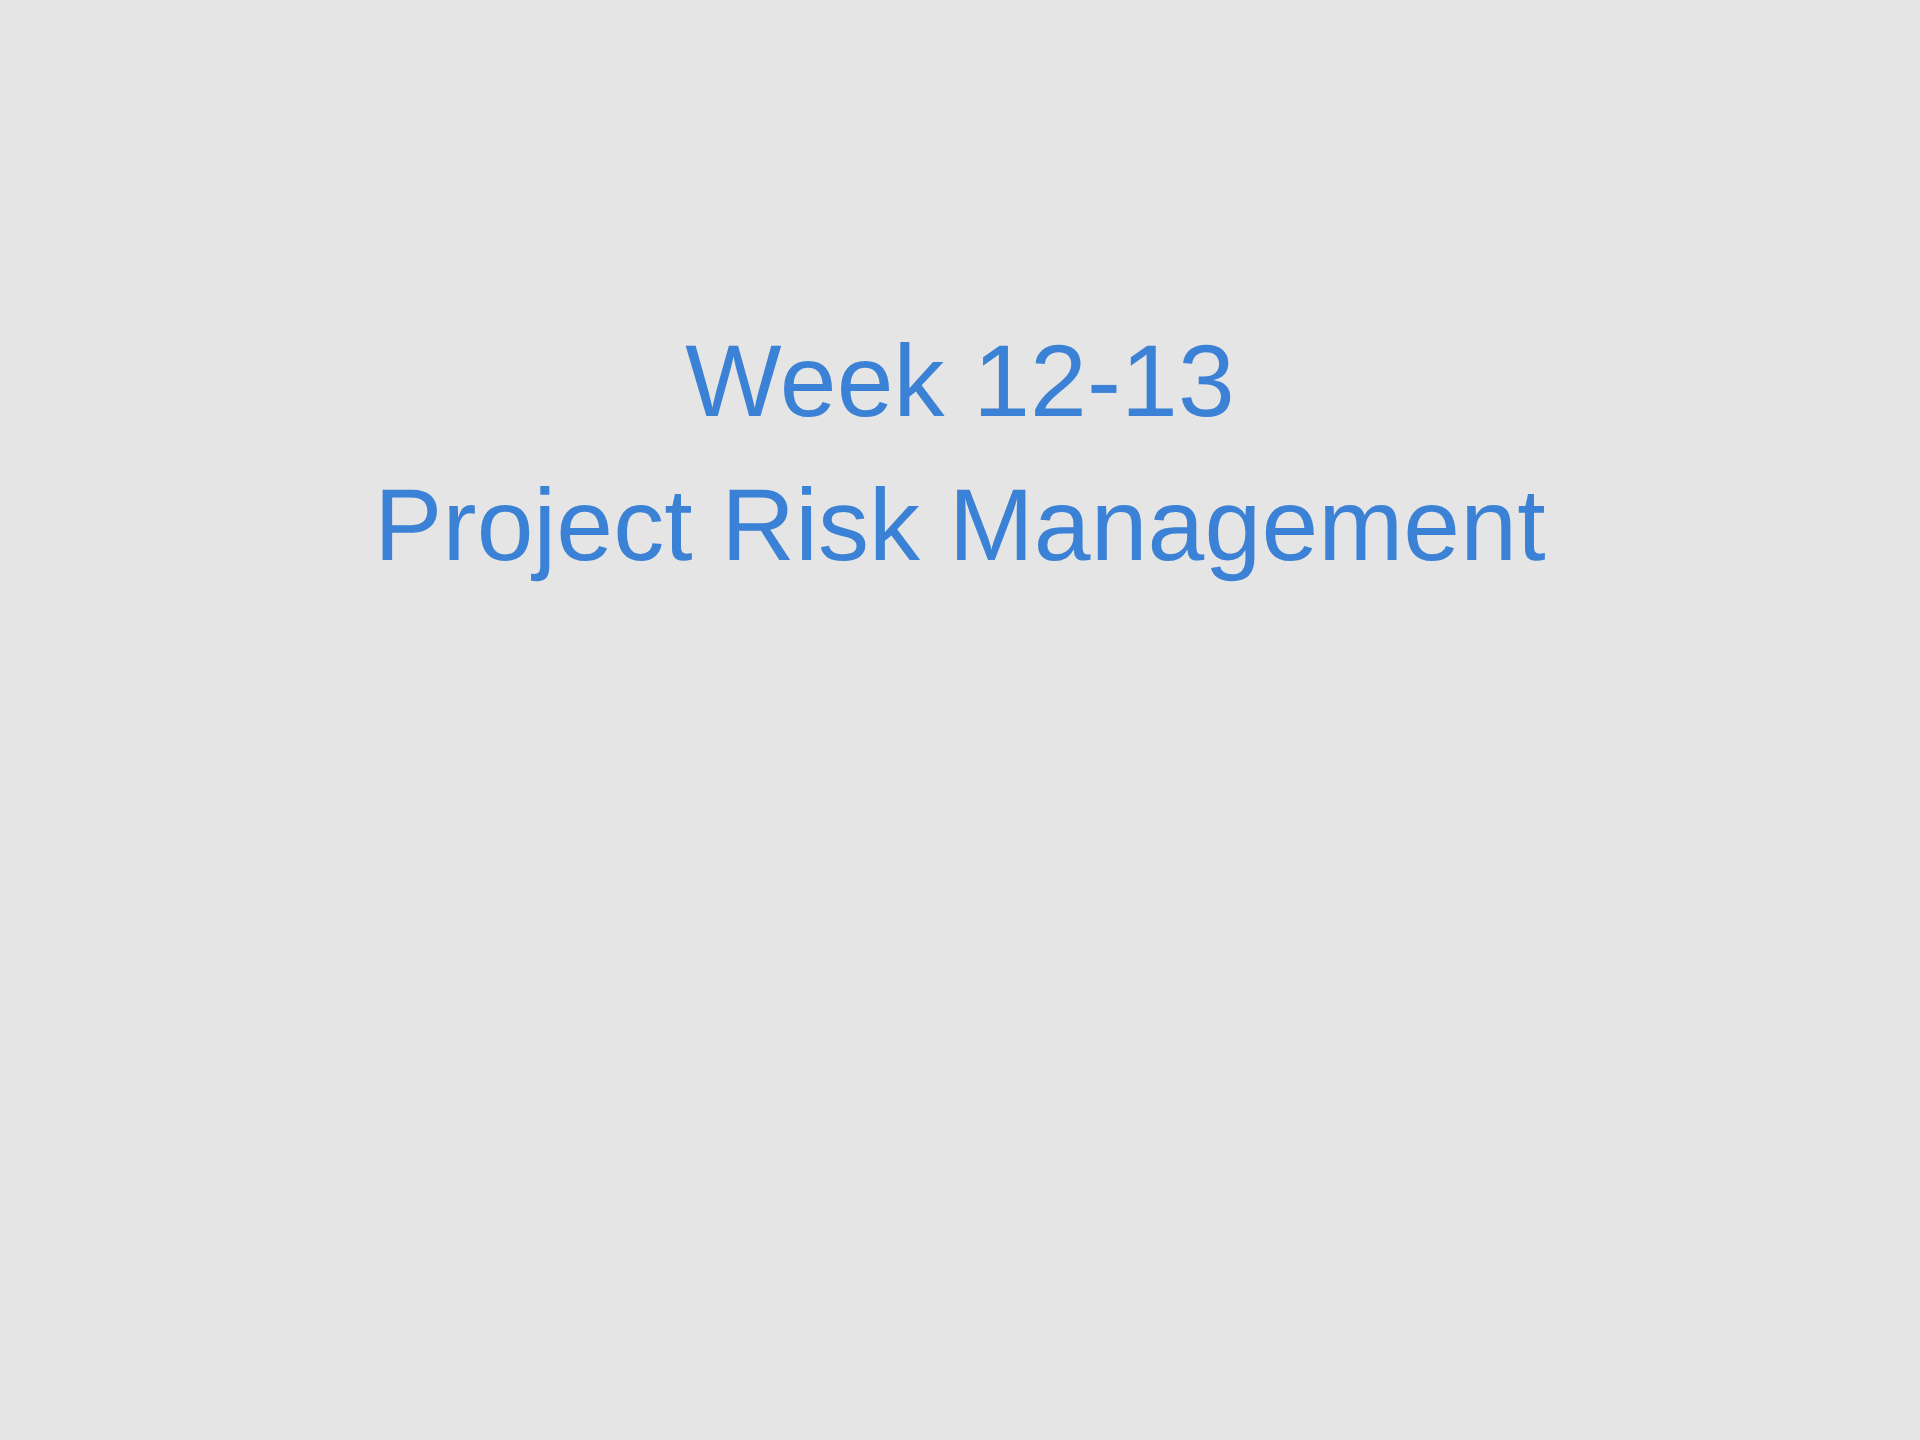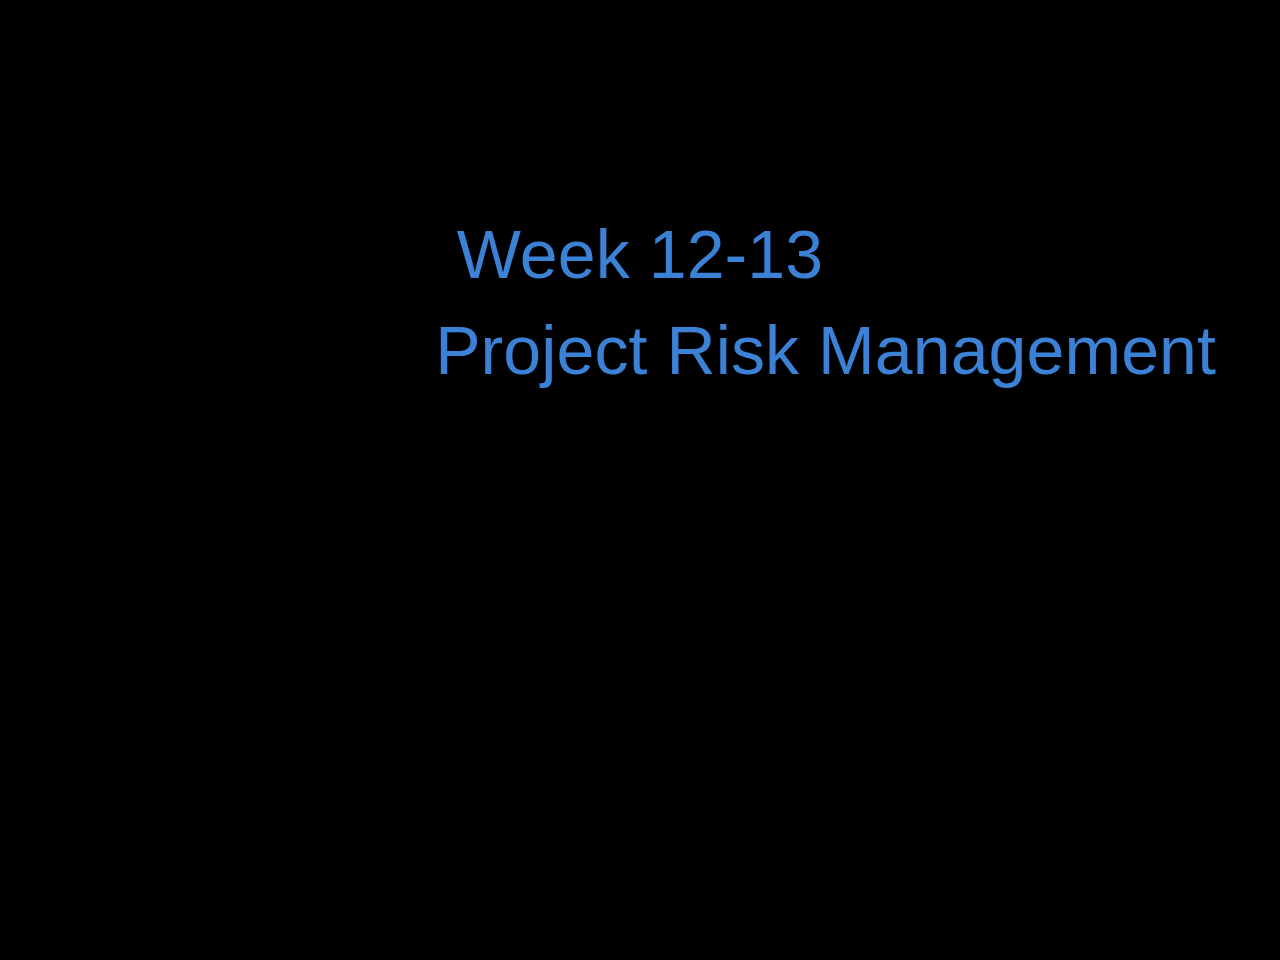--- a/index.html
+++ b/index.html
@@ -14,21 +14,21 @@
     height: 960px;
     overflow: hidden;
     font-family: "Liberation Sans", sans-serif;
   }
 
   
   .slide {
     position: relative;
     width: 1280px;
     height: 960px;
-    background: #000000;
+    background: #e5e5e5;
     box-sizing: border-box;
   }
 
   
   .title-block {
     position: absolute;
     left: 64px;
     top: 206px;
     width: 1152px;
     text-align: center;
@@ -44,21 +44,20 @@
   .title-line {
     display: block;
     color: inherit;
     font-size: inherit;
     line-height: inherit;
   }
 
   
   .title-line + .title-line {
     margin-top: 0;
-    text-align: right;
   }
 
   
   .body-block {
     position: absolute;
     left: 64px;
     top: 420px;
     width: 1152px;
     height: 480px;
   }

